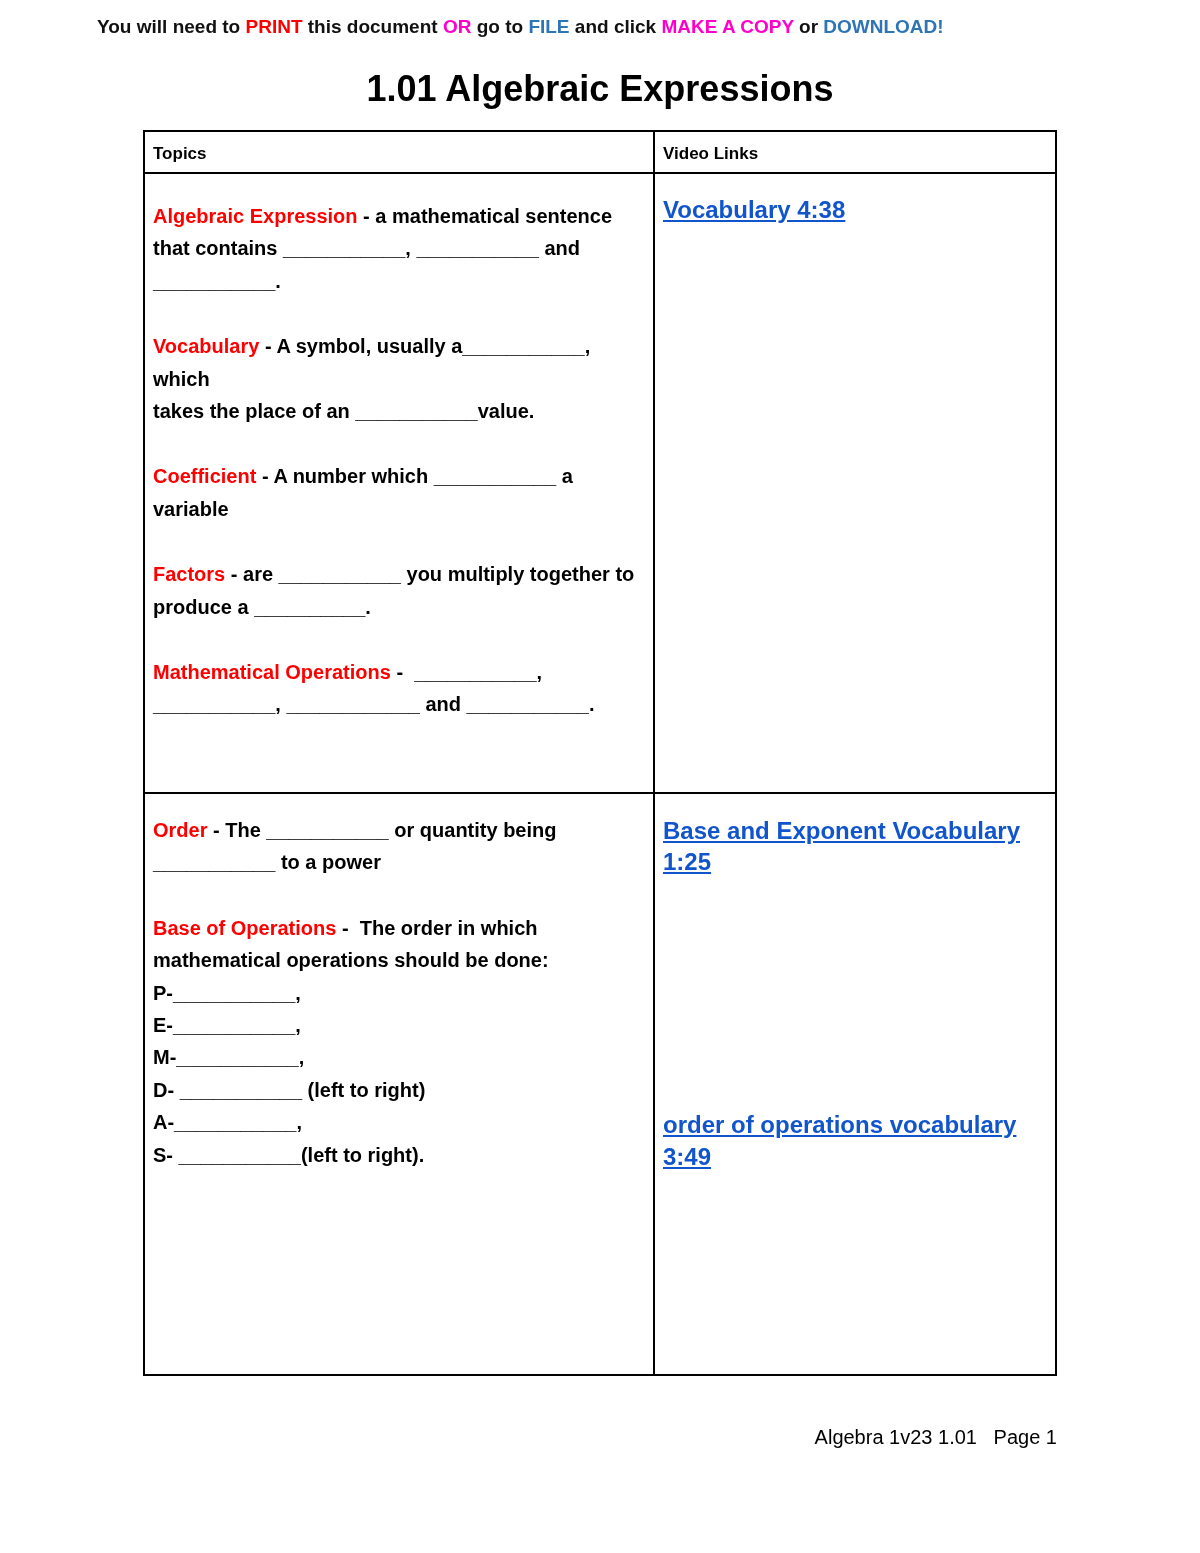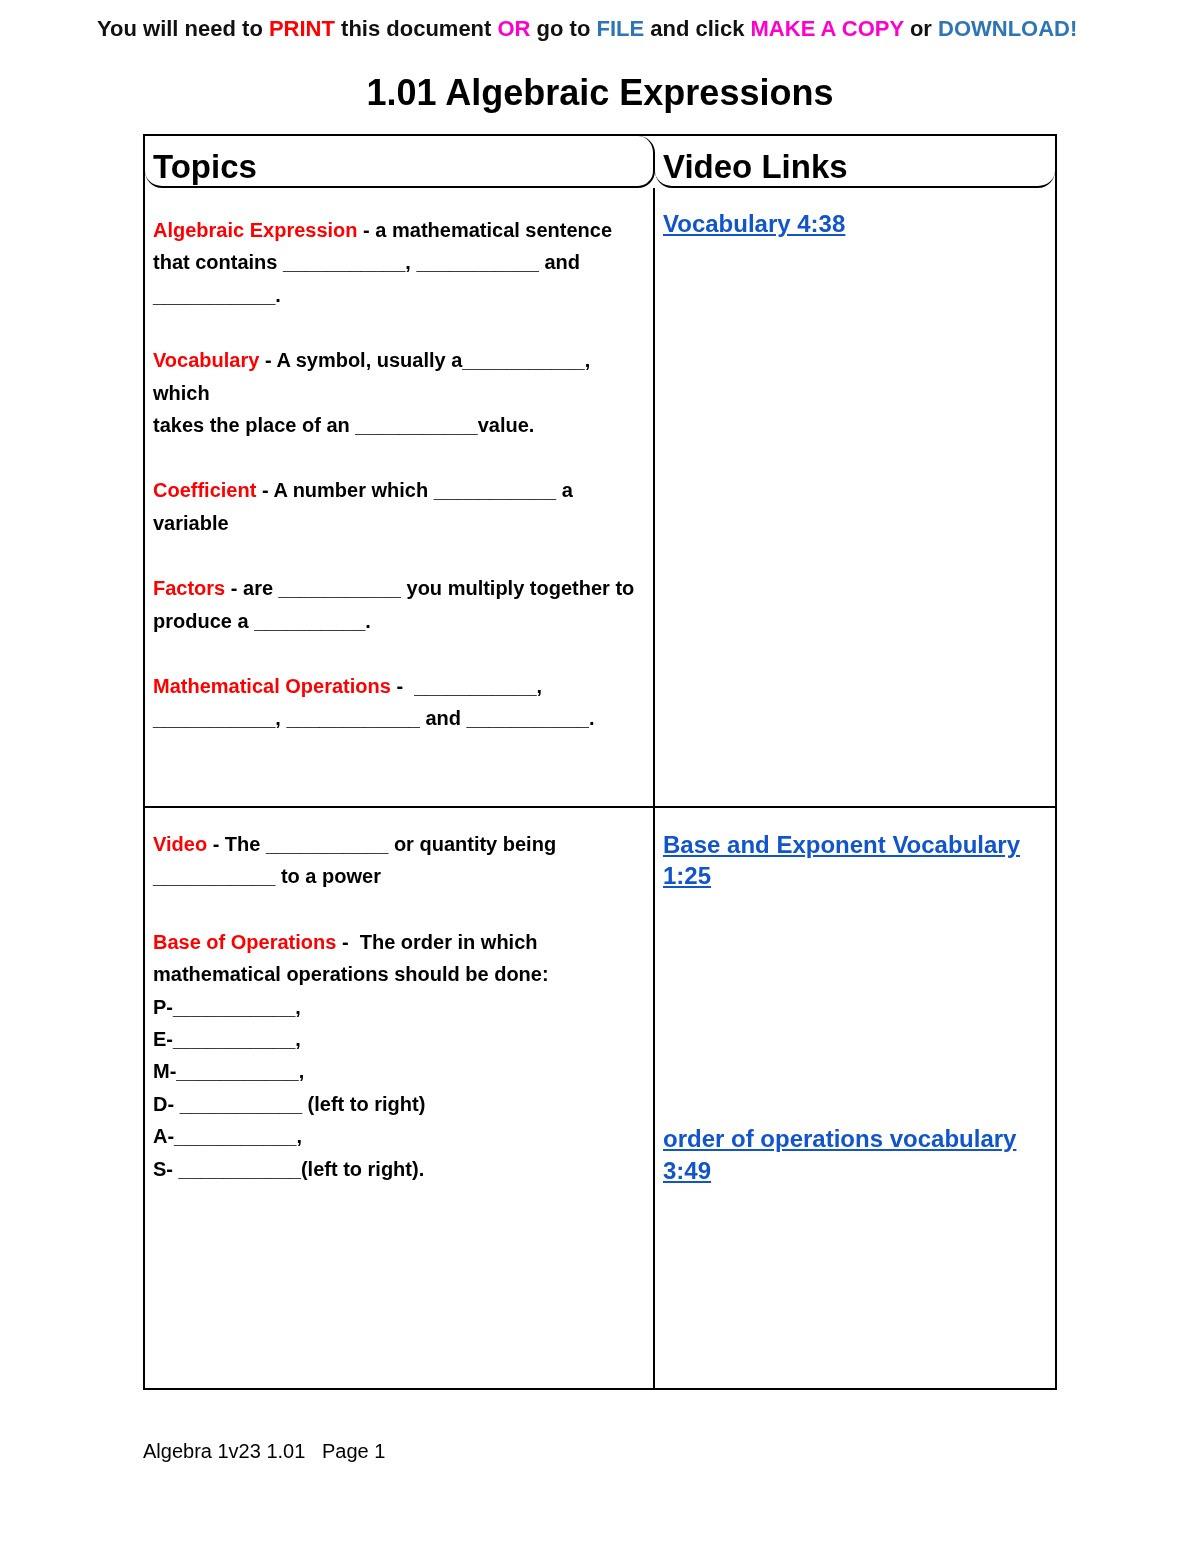--- a/index.html
+++ b/index.html
@@ -9,21 +9,21 @@
     background: #ffffff;
     font-family: "Liberation Sans", sans-serif;
     color: #000000;
     overflow: hidden;
   }
   .page { position: relative; width: 1200px; height: 1553px; }
 
   
   .notice {
     margin: 16px 0 0 97px;
-    font-size: 22px;
+    font-size: 19px;
     font-weight: bold;
     white-space: pre;
   }
   .c-black   { color: #111111; }
   .c-red     { color: #ff0000; }
   .c-magenta { color: #ff00cc; }
   .c-blue    { color: #2e75b6; }
 
   
   .title {
@@ -39,25 +39,24 @@
     width: 914px;
     margin-left: 143px;
     border: 2px solid #000000;
     display: grid;
     grid-template-columns: 510px 400px;
   }
   .cell { padding: 10px 10px 10px 8px; }
   .col-left  { border-right: 2px solid #000000; }
   .th {
     border-bottom: 2px solid #000000;
-    font-size: 33px;
+    font-size: 17px;
     font-weight: bold;
     padding: 12px 10px 12px 8px;
-    height: 52px;
-    border-radius: 17px;
+    height: 42px;
   }
   .row1-cell { min-height: 620px; border-bottom: 2px solid #000000; }
   .row2-cell { min-height: 580px; }
 
   .section-heading {
     font-size: 30px;
     font-weight: bold;
     margin: 6px 0 42px 0;
     line-height: 1.2;
   }
@@ -81,21 +80,21 @@
     cursor: pointer;
     width: fit-content;
   }
   .links-cell { padding-top: 20px; }
   .row2-links .link2 { margin-top: 232px; }
 
   .footer {
     width: 914px;
     margin-left: 143px;
     margin-top: 50px;
-    text-align: left;
+    text-align: right;
     font-size: 20px;
     font-weight: 400;
     white-space: pre;
   }
 </style>
 </head>
 <body>
 
 <div class="page">
 
@@ -125,21 +124,21 @@
 
       <p class="def"><span class="term">Mathematical Operations</span><span class="body"> -  ___________,
 ___________, ____________ and ___________.</span></p>
     </div>
 
     <div class="cell col-right row1-cell links-cell">
       <a href="#" class="vlink">Vocabulary 4:38</a>
     </div>
 
     <div class="cell col-left row2-cell">
-      <p class="def" style="margin-top:10px;"><span class="term">Video</span><span class="body"> - The ___________ or quantity being
+      <p class="def" style="margin-top:10px;"><span class="term">Order</span><span class="body"> - The ___________ or quantity being
 ___________ to a power</span></p>
 
 
       <p class="def"><span class="term">Base of Operations</span><span class="body"> -  The order in which
 mathematical operations should be done:
 P-___________,
 E-___________,
 M-___________,
 D- ___________ (left to right)
 A-___________,

